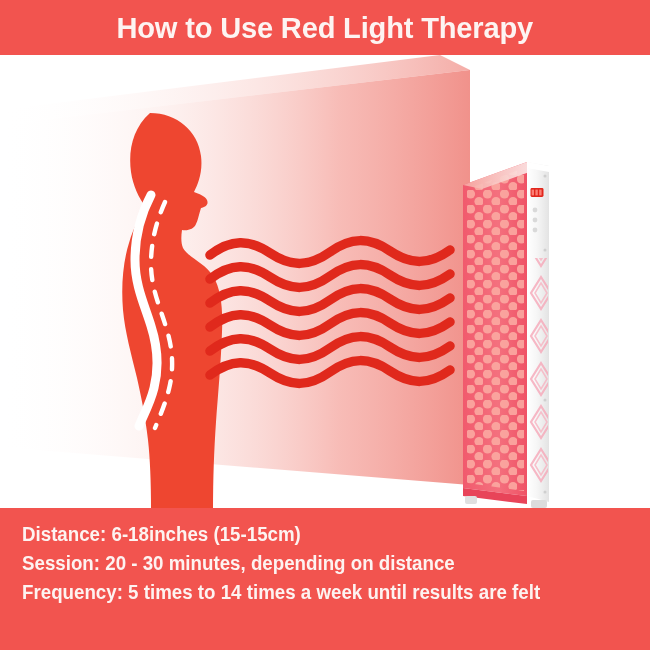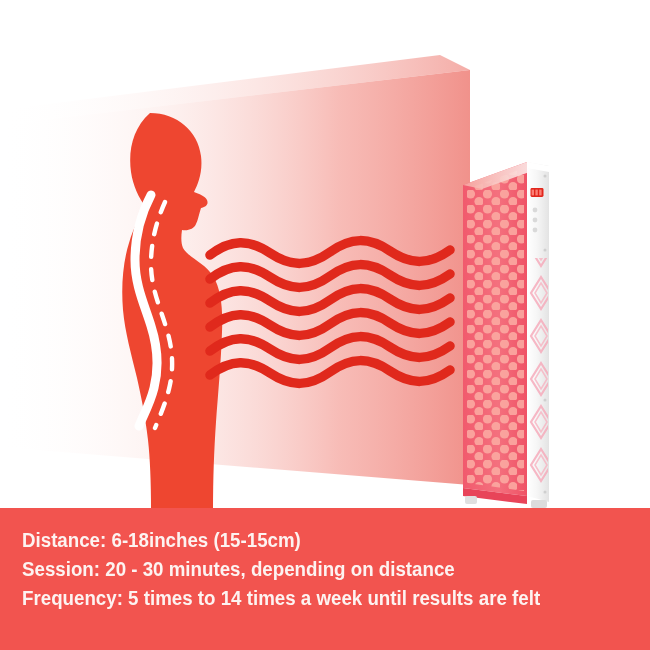--- a/index.html
+++ b/index.html
@@ -57,39 +57,42 @@
 
   
   .device{
     position:absolute;left:415px;top:45px;width:165px;height:430px;
   }
 
   
   .footer-band{
     position:absolute;left:0;top:508px;width:650px;height:142px;
     background:#f2544f;
-    padding:18px 0 0 22px;
+    padding:12px 0 0 22px;
     box-sizing:border-box;
   }
   .footer-line{
     color:#fdf3f1;
     font-size:19.5px;
     font-weight:bold;
     line-height:29px;
     white-space:nowrap;
     transform:scaleX(0.96);
     transform-origin:left center;
     font-family:"Liberation Sans", sans-serif;
   }
 </style>
 </head>
 <body>
 
 <div id="poster">
 
+  <div class="header-band">
+    <div class="header-title">How to Use Red Light Therapy</div>
+  </div>
 
   <div class="stage">
 
     <svg class="light-cone" viewBox="0 0 650 455" preserveAspectRatio="none">
       <defs>
         <linearGradient id="coneGrad" x1="1" y1="0" x2="0" y2="0">
           <stop offset="0%" stop-color="#f08c85" stop-opacity="0.95"></stop>
           <stop offset="28%" stop-color="#f5a69f" stop-opacity="0.75"></stop>
           <stop offset="62%" stop-color="#fad7d3" stop-opacity="0.40"></stop>
           <stop offset="100%" stop-color="#ffffff" stop-opacity="0"></stop>

